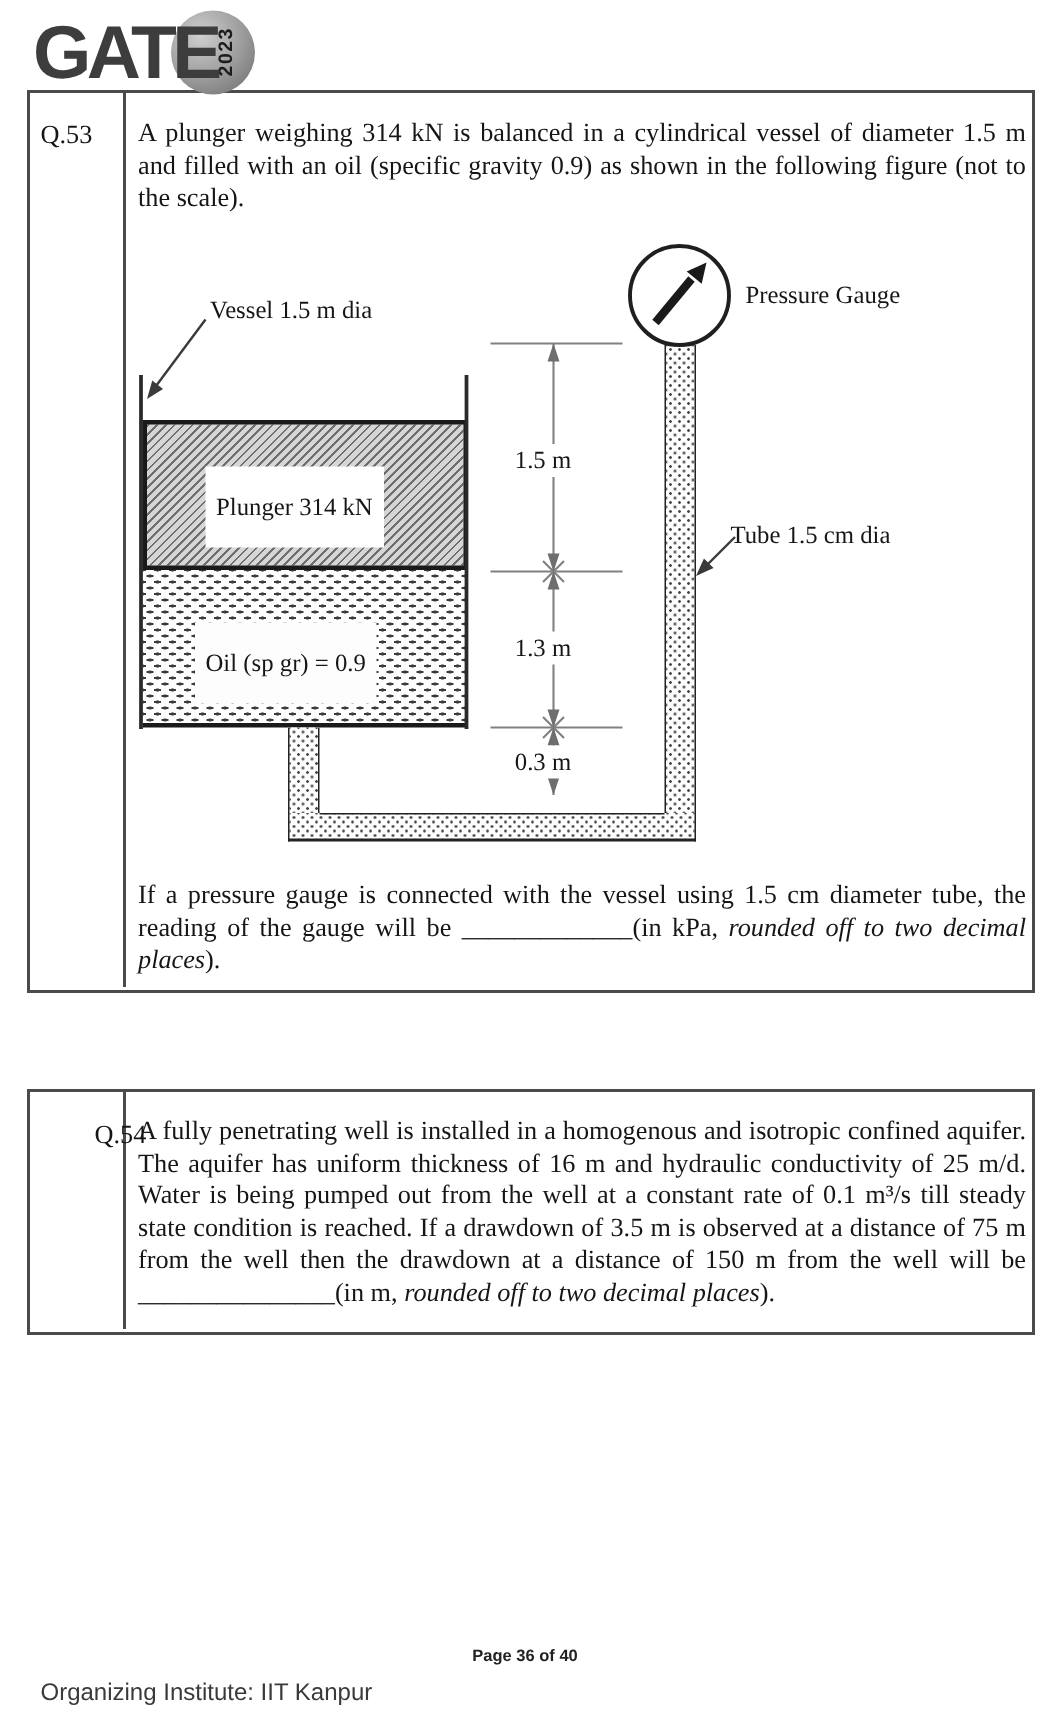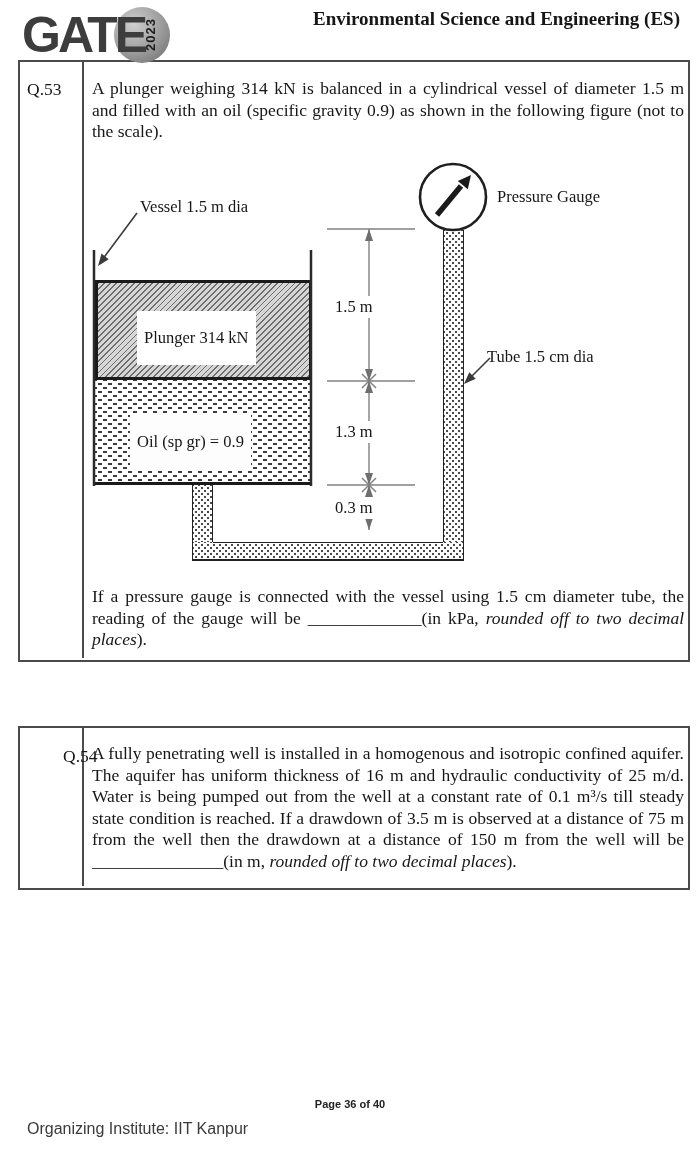--- a/index.html
+++ b/index.html
@@ -37,40 +37,39 @@
                 radial-gradient(circle 1px at center, #4a4a4a 85%, transparent 100%),
                 radial-gradient(circle 1px at center, #4a4a4a 85%, transparent 100%);
               background-size:6px 6px, 6px 6px; background-position:0 0, 3px 3px; }
   .tube-lr { border-left:1.6px solid #222; border-right:1.6px solid #222; }
   .tube-bottomrun { border-left:1.6px solid #222; border-right:1.6px solid #222; border-bottom:2px solid #222; }
   .tube-innertop { border-top:1.6px solid #222; height:0; }
 
   
   .figlabel { font-size:16.5px; white-space:nowrap; }
   .boxedlabel { background:#fff; padding:17px 7px; }
-  .dimlabel { font-size:16.5px; background:#fff; width:54px; text-align:left; padding:1px 0; }
+  .dimlabel { font-size:16.5px; background:#fff; width:54px; text-align:center; padding:1px 0; }
 
   
   .footer-page { font-family:"Liberation Sans", sans-serif; font-size:11px; font-weight:600;
                  color:#222; width:700px; text-align:center; }
   .footer-page b { font-weight:800; }
   .footer-inst { font-family:"Liberation Sans", sans-serif; font-size:16px; font-weight:500; color:#3a3a3a; }
 </style>
 </head>
 <body>
 
 <div class="page">
 
   <div class="abs" style="left:22px; top:4px; width:160px; height:62px;">
     <div class="abs globe" style="left:92px; top:3px;">
       <span class="globe-year">2023</span>
     </div>
     <div class="abs gate-word" style="left:0; top:6px;">GATE</div>
   </div>
-  <div class="abs doc-title" style="left:313px; top:8px;">Environmental Science and Engineering (ES)</div>
 
   <div class="abs qbox" style="left:18px; top:60px; width:668px; height:598px;"></div>
   <div class="abs qdivider" style="left:82px; top:60px; height:598px;"></div>
   <div class="abs qnum" style="left:27px; top:79px;">Q.53</div>
 
   <div class="abs qtext" style="left:92px; top:78px; width:592px;">
     <span>A plunger weighing 314 kN is balanced in a cylindrical vessel of diameter 1.5 m and filled with an oil (specific gravity 0.9) as shown in the following figure (not to the scale).</span>
   </div>
 
   <div class="abs" style="left:0; top:0; width:664px; height:700px; pointer-events:none;">

